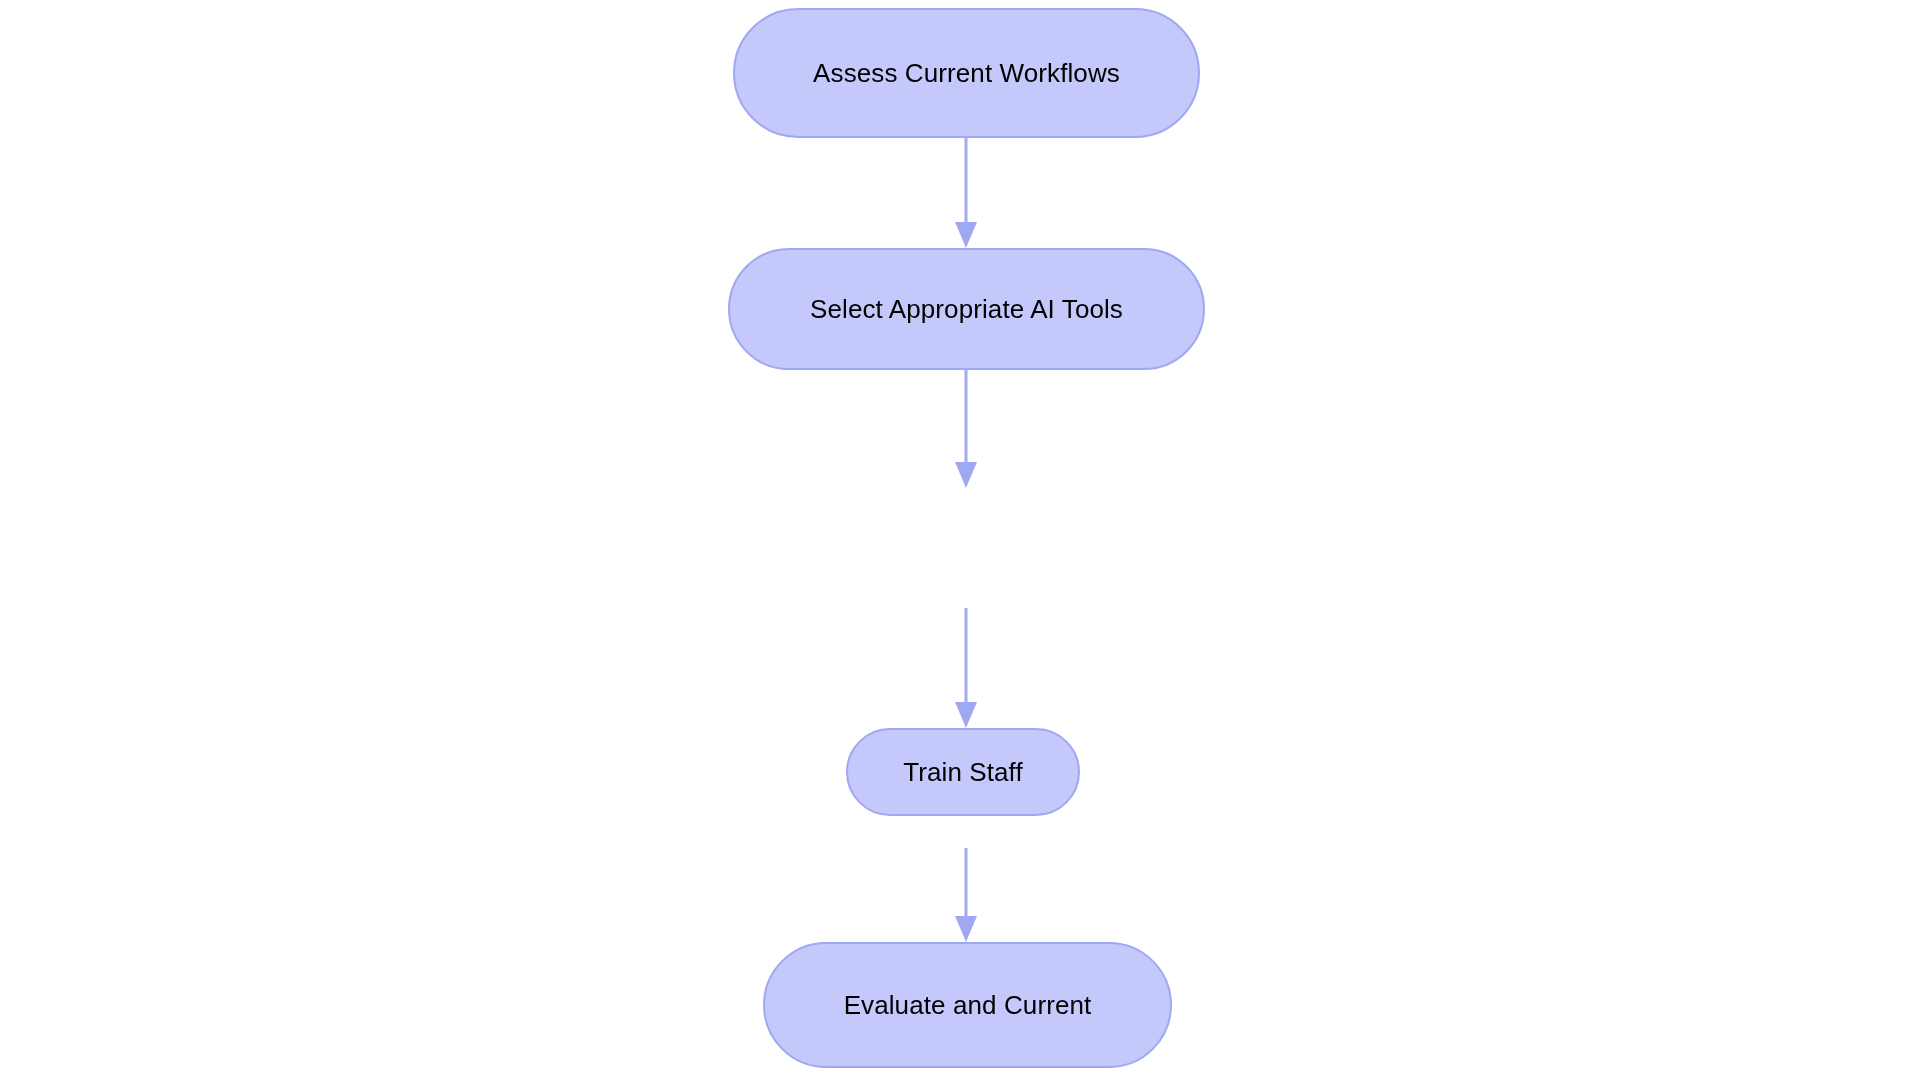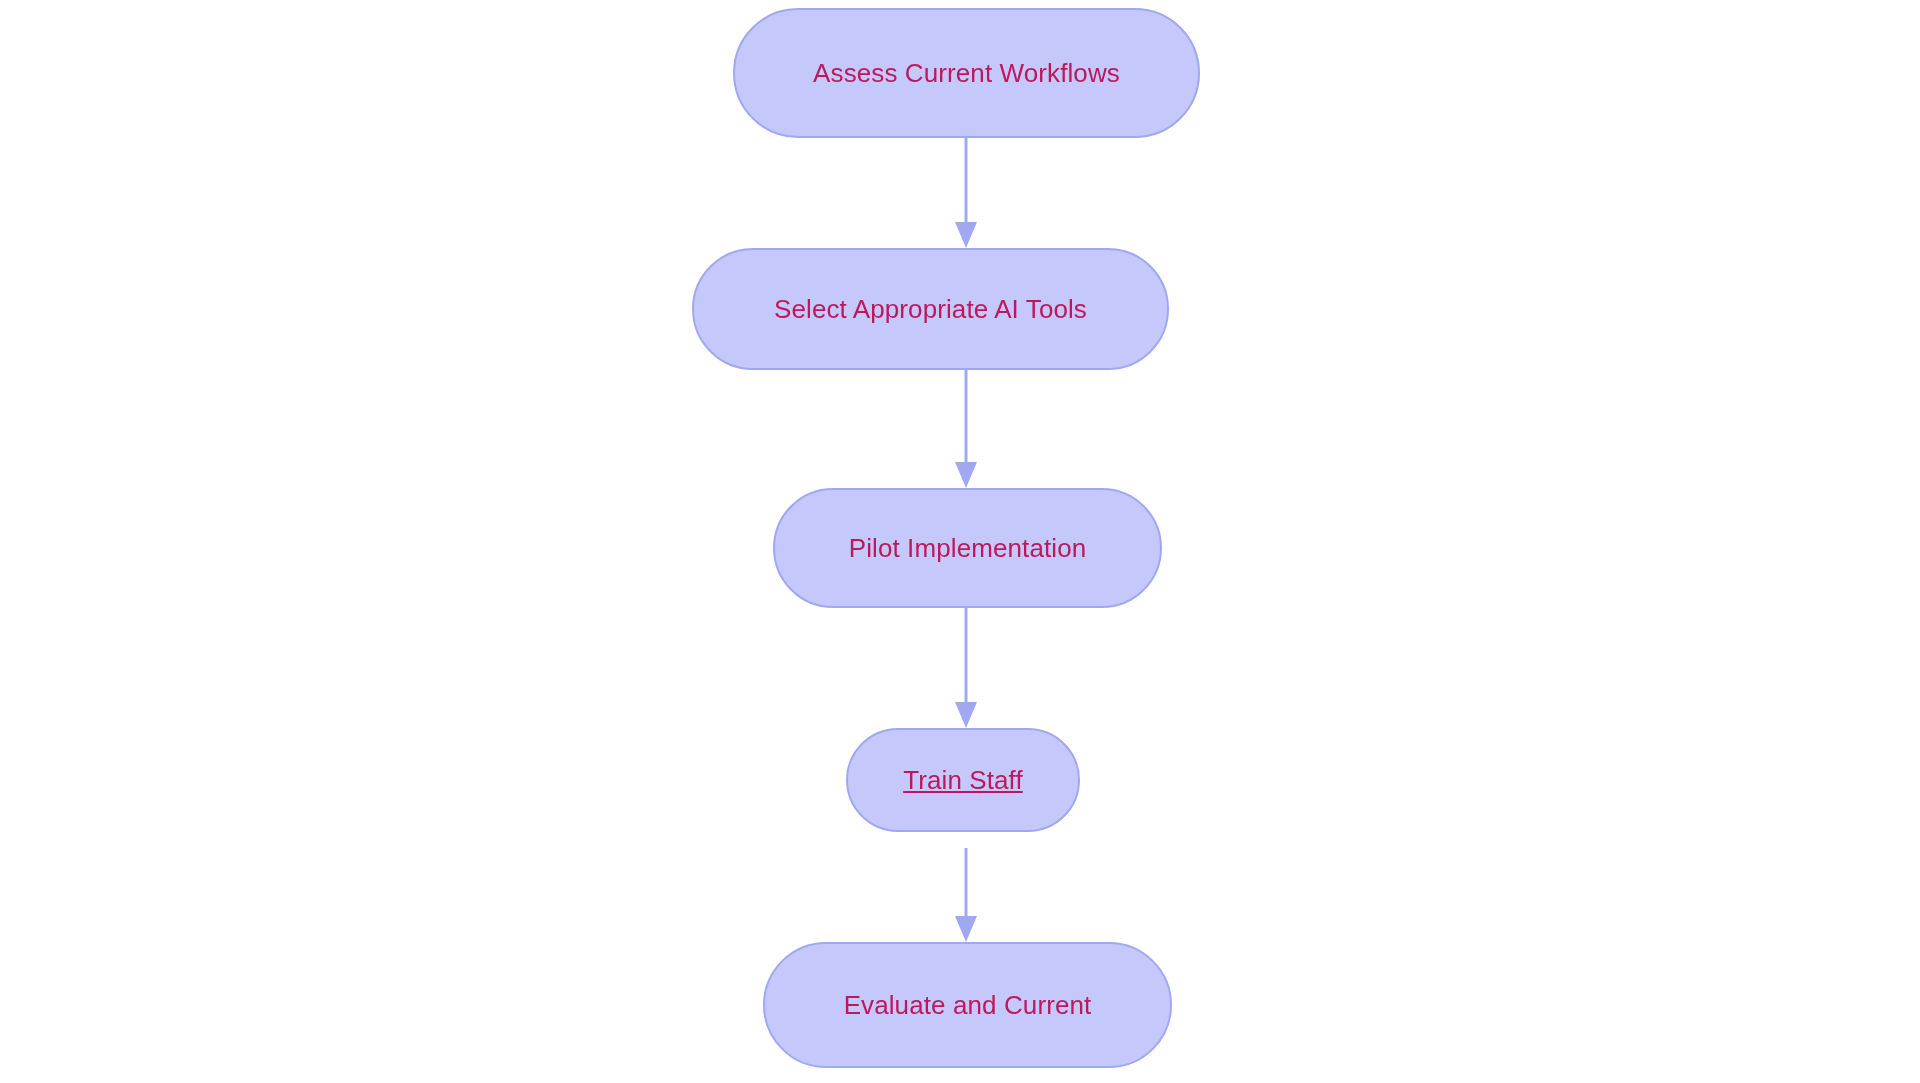--- a/index.html
+++ b/index.html
@@ -20,21 +20,21 @@
   }
   .flow-node {
     position: absolute;
     box-sizing: border-box;
     background: #c5c8fa;
     border: 2px solid #9fa8f0;
     border-radius: 999px;
     display: flex;
     align-items: center;
     justify-content: center;
-    color: #be185d;
+    color: #000000;
     font-family: "Liberation Sans", sans-serif;
     font-size: 26px;
     font-weight: 400;
     letter-spacing: 0.1px;
     white-space: nowrap;
     user-select: none;
   }
   .node-label {
     display: block;
     line-height: 1;
@@ -79,29 +79,26 @@
     <svg width="32" height="94" viewBox="0 0 32 94" aria-hidden="true">
       <line x1="16" y1="0" x2="16" y2="70" stroke="#9fa8f0" stroke-width="3"></line>
       <polygon points="5,68 27,68 16,94" fill="#9fa8f0"></polygon>
     </svg>
   </div>
 
   <div class="flow-node" style="left:733px; top:8px; width:467px; height:130px;">
     <span class="node-label">Assess Current Workflows</span>
   </div>
 
-  <div class="flow-node" style="left:692px; top:248px; width:477px; height:122px;">
+  <div class="flow-node" style="left:728px; top:248px; width:477px; height:122px;">
     <span class="node-label">Select Appropriate AI Tools</span>
   </div>
 
-  <div class="flow-node" style="left:773px; top:488px; width:389px; height:120px;">
-    <span class="node-label">Pilot Implementation</span>
-  </div>
 
-  <div class="flow-node" style="left:846px; top:728px; width:234px; height:104px;text-decoration:underline;">
+  <div class="flow-node" style="left:846px; top:728px; width:234px; height:88px;">
     <span class="node-label">Train Staff</span>
   </div>
 
   <div class="flow-node" style="left:763px; top:942px; width:409px; height:126px;">
     <span class="node-label">Evaluate and Current</span>
   </div>
 
 </div>
 
 </body></html>

